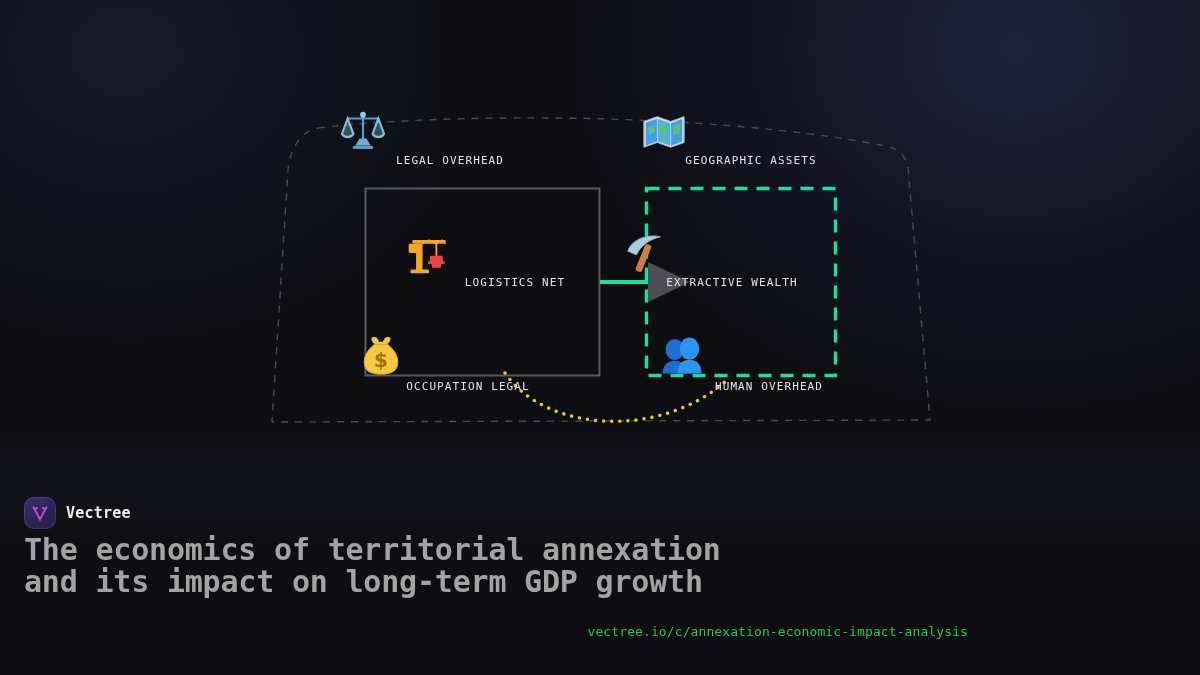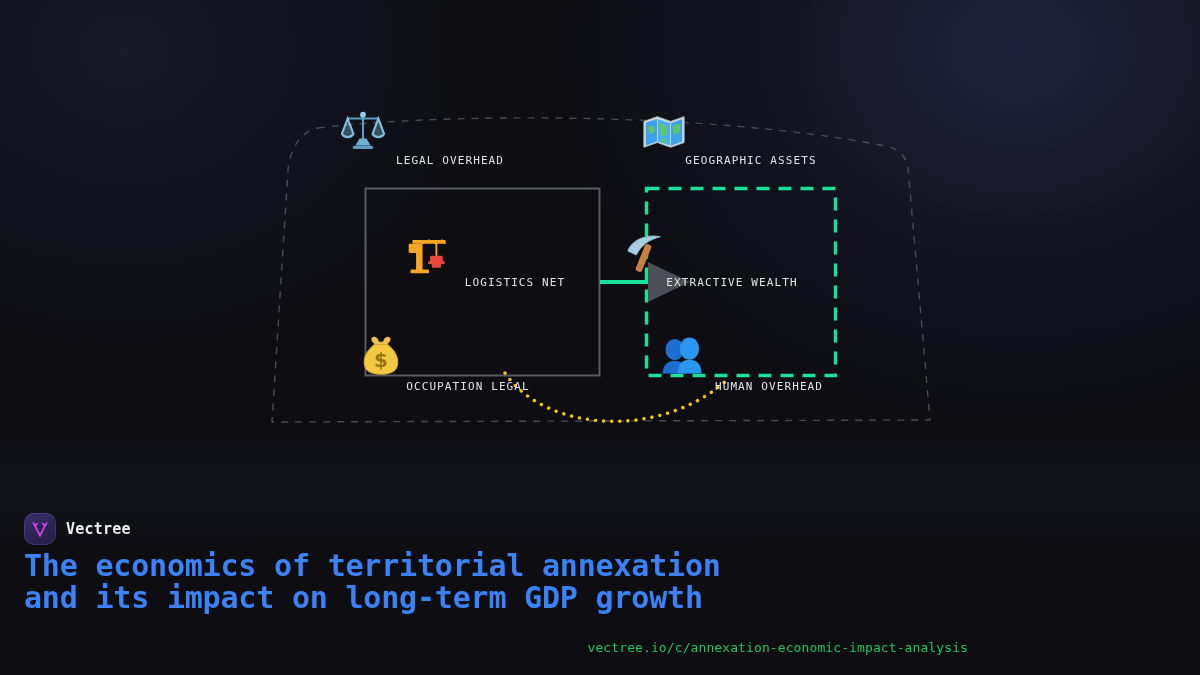--- a/index.html
+++ b/index.html
@@ -42,37 +42,37 @@
     font-size:11px;
     letter-spacing:1.1px;
     color:#e3e3ea;
     font-family:"DejaVu Sans Mono", monospace;
     white-space:nowrap;
   }
   
   .ico svg { display:block; margin:0 auto; }
 
   
-  #footer { position:absolute; left:0; bottom:0; width:992px; height:175px; }
+  #footer { position:absolute; left:0; bottom:16px; width:992px; height:175px; }
   #brand { position:absolute; left:24px; top:13px; display:flex; align-items:center; gap:10px; }
   #brand-mark {
     width:32px; height:32px; border-radius:10px;
     background:linear-gradient(150deg,#3b2f6e 0%,#2a2350 60%,#241f46 100%);
     display:flex; align-items:center; justify-content:center;
     box-shadow:0 0 0 1px rgba(140,110,220,.25) inset;
   }
   #brand-name {
     font-size:15px; font-weight:bold; color:#f0f0f4;
     font-family:"DejaVu Sans Mono", monospace;
     letter-spacing:.2px;
   }
   #headline {
     position:absolute; left:24px; top:50px; width:760px;
     font-size:30px; line-height:32px; font-weight:bold;
-    color:#3b82f6;
+    color:#a3a3a3;
     font-family:"DejaVu Sans Mono", monospace;
     letter-spacing:-.2px;
   }
   #perma {
     position:absolute; right:24px; bottom:20px;
     font-size:13px; color:#22c55e;
     font-family:"DejaVu Sans Mono", monospace;
     letter-spacing:.1px;
   }
 </style>

